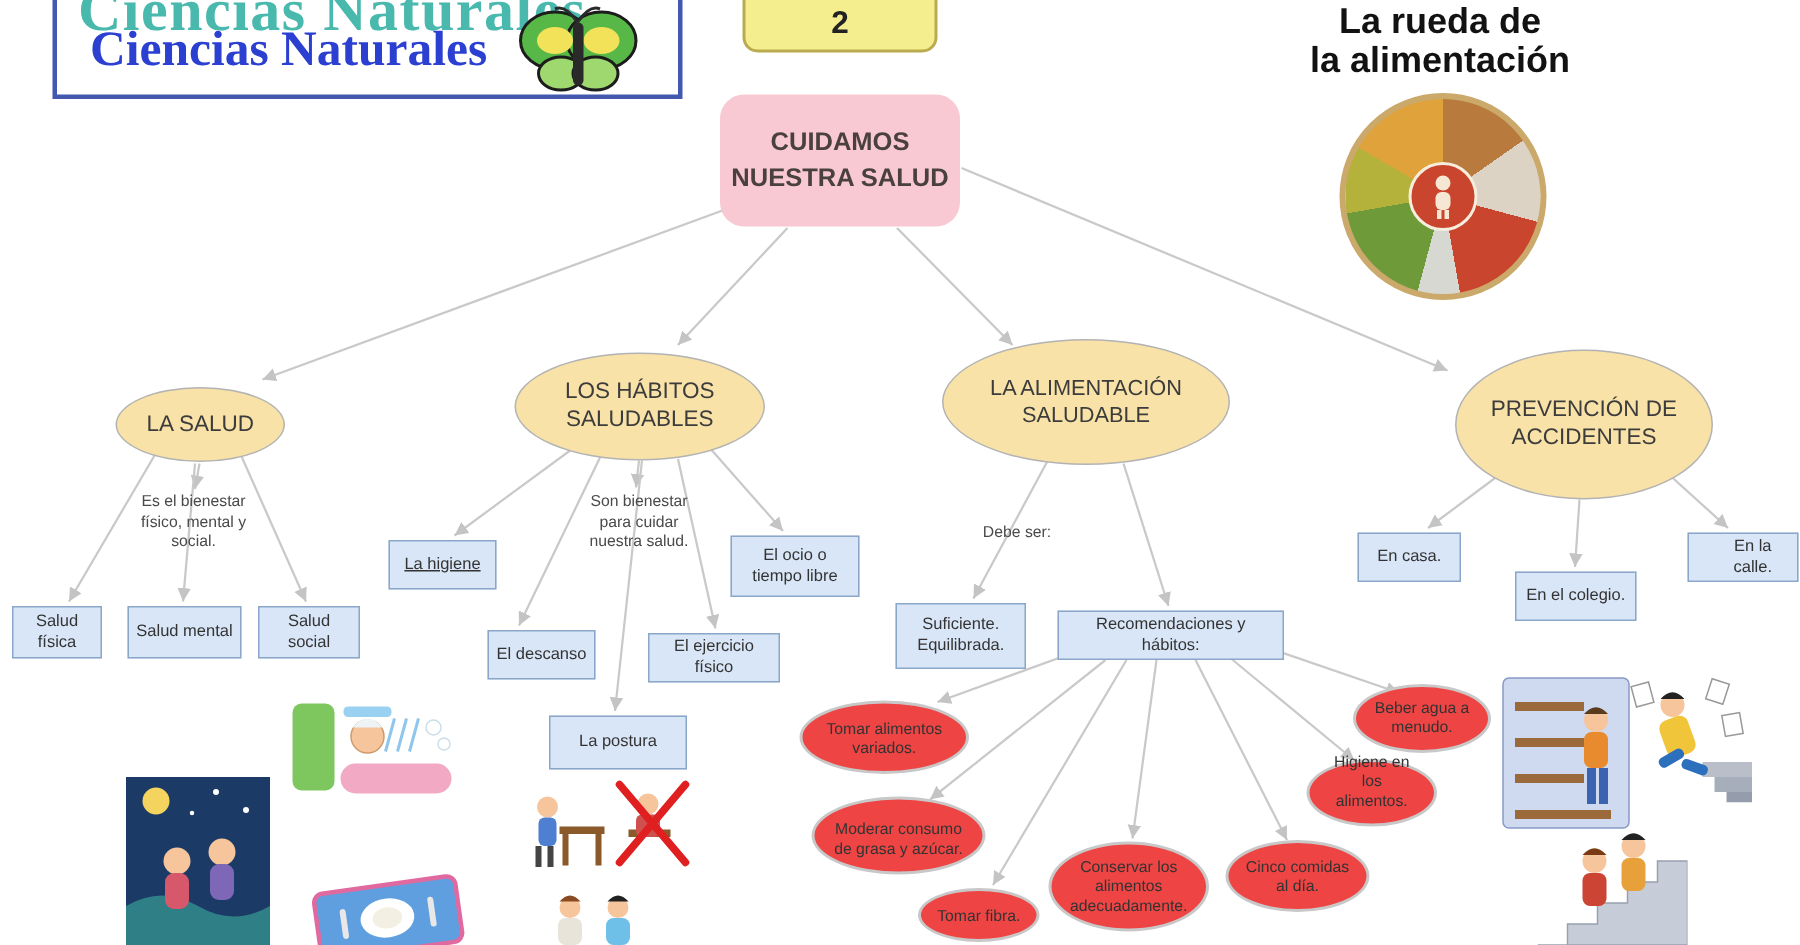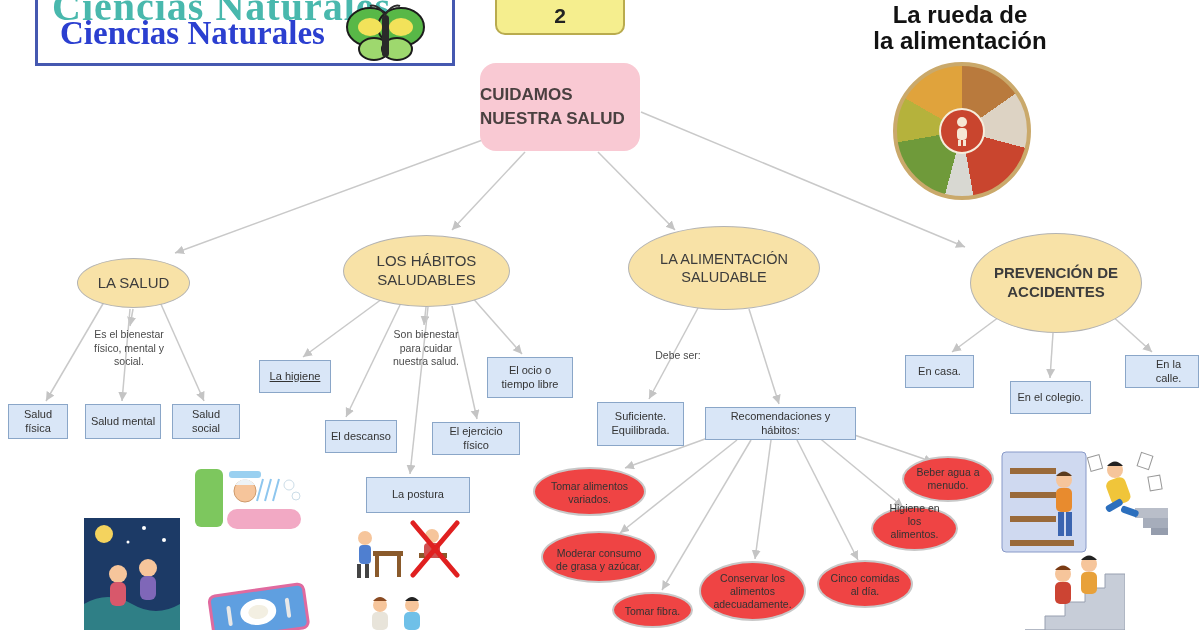--- a/index.html
+++ b/index.html
@@ -18,21 +18,21 @@
     font-size:33px; font-weight:bold; color:#2b3fd0; white-space:nowrap; }
   #butterfly { position:absolute; right:18px; top:4px; }
 
   #unit-box { position:absolute; left:495px; top:-10px; width:130px; height:45px;
     background:#f5ee8e; border:2px solid #b9ab4e; border-radius:10px; z-index:3;
     display:flex; align-items:flex-end; justify-content:center; padding-bottom:5px;
     font-weight:bold; font-size:21px; color:#222; }
 
   #root-node { position:absolute; left:480px; top:63px; width:160px; height:88px;
     background:#f9c9d3; border-radius:16px; z-index:2;
-    display:flex; align-items:center; justify-content:center; text-align:left;
+    display:flex; align-items:center; justify-content:center; text-align:center;
     font-weight:bold; font-size:17px; line-height:1.4; color:#4a4040; }
 
   #wheel-title { position:absolute; left:845px; top:2px; width:230px; text-align:center;
     font-weight:bold; font-size:24px; line-height:1.1; color:#121212; z-index:2; }
   #wheel { position:absolute; left:893px; top:62px; width:138px; height:138px; border-radius:50%;
     border:4px solid #caa96b; z-index:2;
     background:conic-gradient(#b97a3d 0 55deg, #ddd3c4 55deg 105deg, #c9452e 105deg 170deg,
       #d8d8d2 170deg 195deg, #6f9a3a 195deg 260deg, #b5b23c 260deg 300deg, #e0a33c 300deg 360deg); }
   #wheel-center { position:absolute; left:50%; top:50%; transform:translate(-50%,-50%);
     width:46px; height:46px; border-radius:50%; background:#c9452e; border:2px solid #f6eddc;
@@ -143,21 +143,21 @@
 
   <div class="ellipse" style="left:77px;top:258px;width:113px;height:50px;font-size:15px;">
     <span>LA SALUD</span>
   </div>
   <div class="ellipse" style="left:628px;top:226px;width:192px;height:84px;font-size:14.5px;">
     <span>LA ALIMENTACIÓN SALUDABLE</span>
   </div>
   <div class="ellipse" style="left:343px;top:235px;width:167px;height:72px;font-size:15px;">
     <span>LOS HÁBITOS SALUDABLES</span>
   </div>
-  <div class="ellipse" style="left:970px;top:233px;width:172px;height:100px;font-size:15px;font-weight:bold;">
+  <div class="ellipse" style="left:970px;top:233px;width:172px;height:100px;font-size:15px;">
     <span>PREVENCIÓN DE ACCIDENTES</span>
   </div>
 
   <div class="note" style="left:90px;top:328px;width:78px;">Es el bienestar físico, mental y social.</div>
   <div class="note" style="left:386px;top:328px;width:80px;">Son bienestar para cuidar nuestra salud.</div>
   <div class="note" style="left:648px;top:349px;width:60px;">Debe ser:</div>
 
   <div class="bluebox" style="left:8px;top:404px;width:60px;height:35px;">
     <span>Salud física</span>
   </div>
@@ -173,21 +173,21 @@
   </div>
   <div class="bluebox" style="left:305px;top:420px;width:72px;height:33px;margin-left:20px;">
     <span>El descanso</span>
   </div>
   <div class="bluebox" style="left:487px;top:357px;width:86px;height:41px;">
     <span>El ocio o tiempo libre</span>
   </div>
   <div class="bluebox" style="left:432px;top:422px;width:88px;height:33px;">
     <span>El ejercicio físico</span>
   </div>
-  <div class="bluebox" style="left:366px;top:477px;width:104px;height:36px;">
+  <div class="bluebox" style="left:366px;top:477px;width:92px;height:36px;">
     <span>La postura</span>
   </div>
 
   <div class="bluebox" style="left:597px;top:402px;width:87px;height:44px;">
     <span>Suficiente. Equilibrada.</span>
   </div>
   <div class="bluebox" style="left:705px;top:407px;width:151px;height:33px;">
     <span>Recomendaciones y hábitos:</span>
   </div>
 

